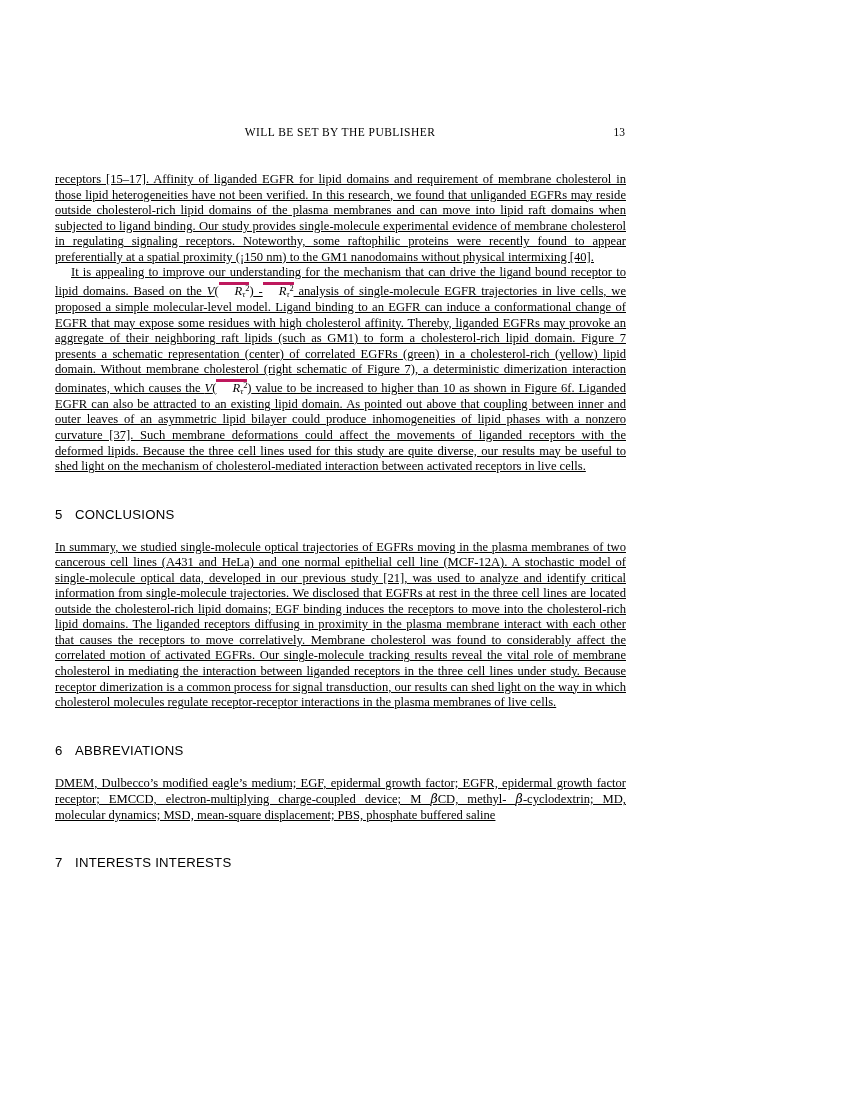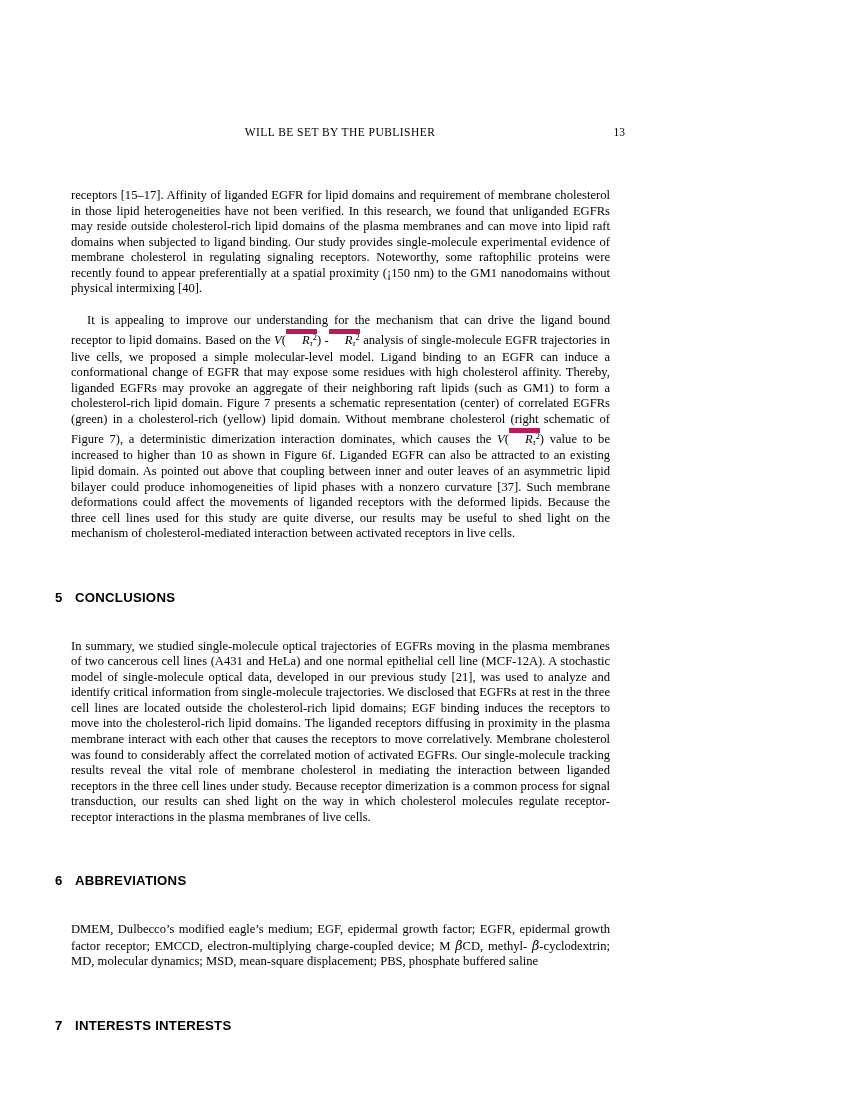--- a/index.html
+++ b/index.html
@@ -46,35 +46,36 @@
     text-align: right;
     letter-spacing: 0;
   }
   .body-col {
     position: absolute;
     left: 55px;
     top: 172px;
     width: 571px;
   }
   p.para {
-    margin: 16px;
+    margin: 0;
     font-size: 12.6px;
     line-height: 15.55px;
     text-align: justify;
     text-justify: inter-word;
     text-indent: 0;
     hyphens: manual;
+    text-decoration: underline;
   }
   p.para.indent {
     text-indent: 16px;
   }
   .sec-head {
     margin: 0;
     font-family: "Liberation Sans", "DejaVu Sans", sans-serif;
-    font-weight: bold;
+    font-weight: normal;
     font-size: 13.2px;
     line-height: 16px;
     letter-spacing: 0.25px;
   }
   .sec-head .sec-num {
     display: inline-block;
     min-width: 20px;
   }
   .gap-before-head { height: 32px; }
   .gap-after-head { height: 17px; }
@@ -82,21 +83,21 @@
   
   .math {
     font-family: "Liberation Serif", "DejaVu Serif", serif;
     font-style: italic;
     white-space: nowrap;
     font-size: 12.6px;
   }
   .math .up { font-style: normal; }
   .ovl {
     display: inline-block;
-    border-top: 5px solid #be185d;
+    border-top: 3px solid #be185d;
     padding-top: 0px;
     line-height: 1.05;
     margin-top: 1px;
   }
   .sub {
     font-size: 8.4px;
     vertical-align: -0.28em;
     font-style: italic;
   }
   .sup {

